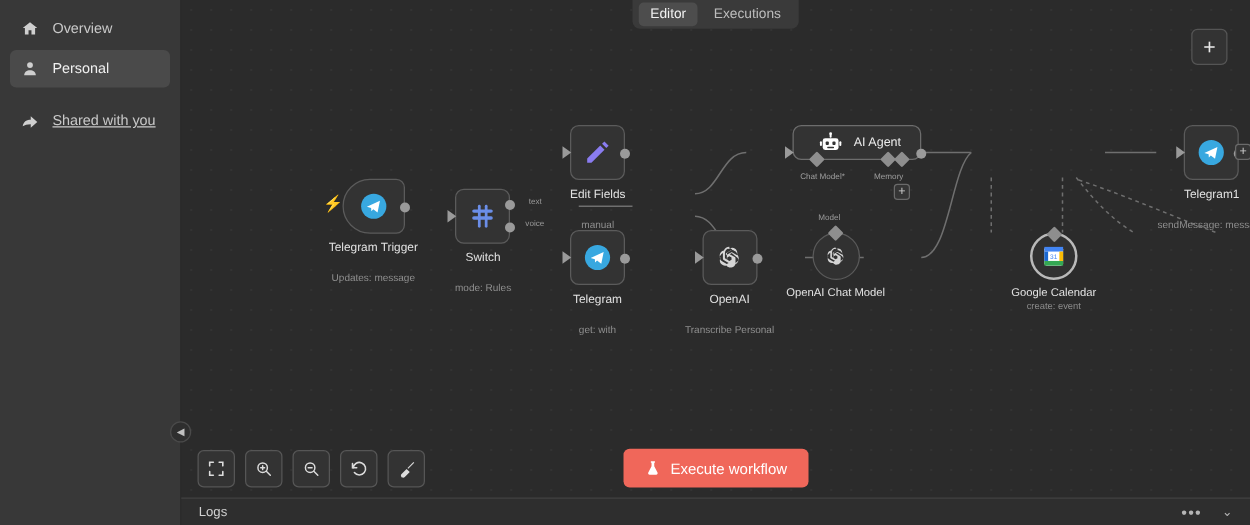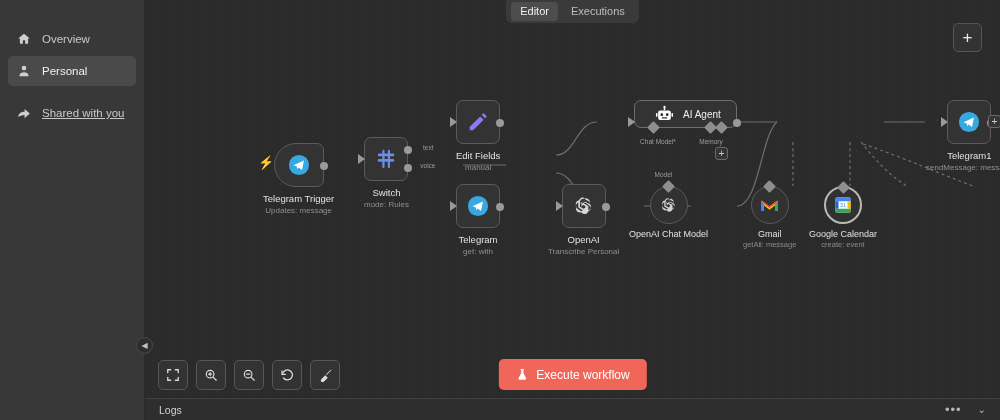--- a/index.html
+++ b/index.html
@@ -10,21 +10,21 @@
     background: #1f1f1f;
     font-family: "Liberation Sans", sans-serif;
     color: #d8d8d8;
   }
   #app { position: relative; width: 1000px; height: 420px; display: flex; }
 
   
   #sidebar {
     width: 145px; height: 420px;
     background: #383838;
-    padding-top: 22px;
+    padding-top: 6px;
     position: relative;
     flex: 0 0 145px;
     border-right: 1px solid #2b2b2b;
   }
   .side-item {
     display: flex; align-items: center;
     gap: 11px;
     height: 30px;
     margin: 2px 8px;
     padding: 0 9px;
@@ -127,21 +127,21 @@
     color: #e2e2e2;
     white-space: nowrap;
     text-align: center;
     line-height: 11px;
   }
   .node-sub {
     font-size: 8px;
     color: #8f8f8f;
     white-space: nowrap;
     text-align: right;
-    margin-top: 2px;
+    margin-top: 14px;
     line-height: 10px;
   }
 
   
   .node-trigger .node-box {
     width: 50px; height: 44px;
     border-radius: 22px 7px 7px 22px;
   }
   .bolt {
     position: absolute; left: -16px; top: 12px;
@@ -368,21 +368,21 @@
           <svg width="22" height="22" viewBox="0 0 24 24">
             <circle cx="12" cy="12" r="11" fill="#38a8e0"></circle>
             <path d="M6 12.4 17.4 7.2 15.3 17.4 11.6 14.6 9.9 16.3 9.7 13.6z" fill="#ffffff"></path>
           </svg>
           <span class="port out"></span>
         </div>
         <div class="node-label">Telegram Trigger</div>
         <div class="node-sub">Updates: message</div>
       </div>
 
-      <div class="node" style="left:219px; top:137px;">
+      <div class="node" style="left:219px; top:151px;">
         <div class="node-box">
           <span class="port in"></span>
           <svg width="22" height="22" viewBox="0 0 24 24" fill="#6b8ee8">
             <rect x="3" y="6" width="18" height="3" rx="1.5"></rect>
             <rect x="3" y="12" width="18" height="3" rx="1.5"></rect>
             <rect x="8" y="2" width="2.4" height="20" rx="1.2"></rect>
             <rect x="14" y="2" width="2.4" height="20" rx="1.2"></rect>
           </svg>
           <span class="port out" style="top:8px;"></span>
           <span class="port out" style="top:26px;"></span>
@@ -478,34 +478,20 @@
           <span class="subnode-port"></span>
           <span class="subnode-toplabel" style="left:4px;">Model</span>
           <svg width="19" height="19" viewBox="0 0 24 24" fill="#d3d3d3">
             <path d="M12 2.4c-2.1 0-3.9 1.3-4.6 3.2-2 .3-3.5 2-3.5 4.1 0 .8.2 1.5.6 2.2-.9 1.8-.5 4 1 5.3 1.1 1 2.6 1.3 4 .9 1 1.3 2.6 2 4.2 1.7 2-.3 3.5-2 3.6-4 1.8-.8 2.8-2.7 2.4-4.6-.2-.9-.6-1.6-1.2-2.2.5-1.9-.3-4-2-5-1.3-.8-3-.8-4.5.4zm0 1.5c1 0 1.9.4 2.5 1.1l-4 2.3c-.4.2-.6.6-.6 1v4.9l-1.6-1V7.8c0-2.2 1.7-3.9 3.7-3.9zm4.3 2.2c1.5.5 2.4 2 2.2 3.5l-4-2.3c-.4-.2-.8-.2-1.2 0l-4.2 2.4v-1.8l3.9-2.2c1.1-.7 2.4-.6 3.3.4zM6.6 7.8v4.8c0 .4.2.8.6 1l4.2 2.4-1.6.9-3.9-2.2c-1.8-1-2.4-3.3-1.3-5 .5-.8 1.2-1.5 2-1.9zm11.6 3.4c1.4 1 1.7 3 .6 4.4-.4.6-1 1-1.7 1.3v-4.8c0-.4-.2-.8-.6-1l-4.2-2.4 1.6-.9 4.3 3.4zM12 10.4l1.8 1v2l-1.8 1-1.8-1v-2z"></path>
           </svg>
         </div>
         <div class="subnode-label">OpenAI Chat Model</div>
       </div>
 
 
-      <div class="subnode" style="left:598px; top:186px;">
-        <div class="subnode-circle">
-          <span class="subnode-port"></span>
-          <svg width="19" height="15" viewBox="0 0 24 18">
-            <path d="M2 2.6 12 10 22 2.6V16h-3V7.6L12 12.8 5 7.6V16H2z" fill="#e9e9e9"></path>
-            <path d="M2 2.6 12 10 22 2.6v2.2L12 12.3 2 4.8z" fill="#ea4335"></path>
-            <path d="M2 4.8 5 7v9H2z" fill="#4285f4"></path>
-            <path d="M22 4.8 19 7v9h3z" fill="#34a853"></path>
-            <path d="M5 7l7 5.3L19 7v2L12 14.3 5 9z" fill="#fbbc04"></path>
-          </svg>
-        </div>
-        <div class="subnode-label">Gmail</div>
-        <div class="subnode-sub">getAll: message</div>
-      </div>
 
       <div class="subnode" style="left:664px; top:186px;">
         <div class="subnode-circle highlight">
           <span class="subnode-port"></span>
           <svg width="18" height="18" viewBox="0 0 24 24">
             <rect x="2" y="2" width="20" height="20" rx="2.5" fill="#ffffff"></rect>
             <rect x="2" y="2" width="20" height="5" fill="#4285f4"></rect>
             <rect x="2" y="17" width="20" height="5" fill="#34a853"></rect>
             <rect x="2" y="7" width="4" height="10" fill="#1967d2"></rect>
             <rect x="18" y="7" width="4" height="10" fill="#fbbc04"></rect>

